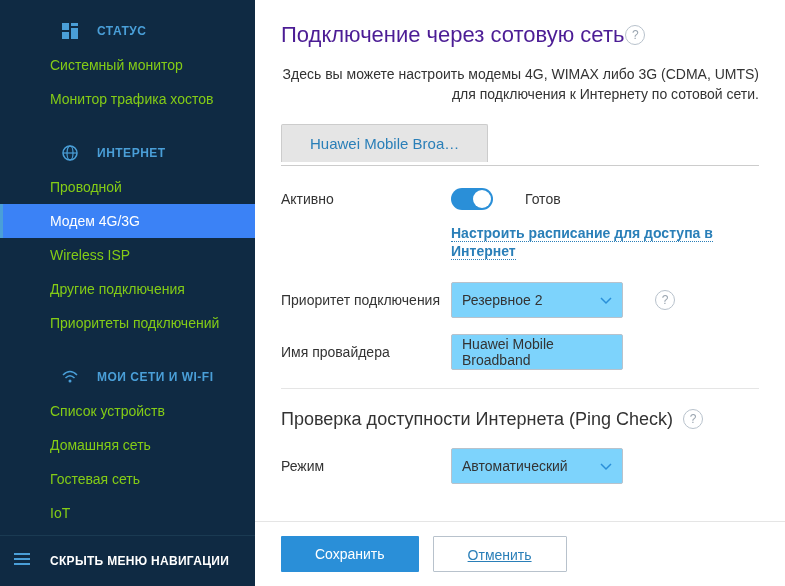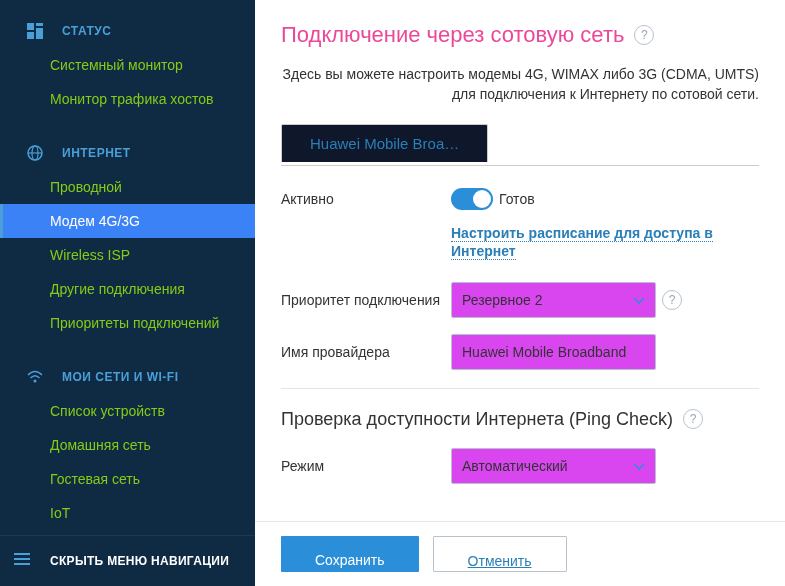--- a/index.html
+++ b/index.html
@@ -1,70 +1,70 @@
 <!DOCTYPE html>
 <html><head>
 <meta charset="utf-8">
 <style>
 * { margin: 0; padding: 0; box-sizing: border-box; font-family: Arial, sans-serif; }
 body { width: 785px; height: 586px; display: flex; overflow: hidden; background: #fff; }
 
 
 .sidebar { width: 255px; background: #0f2a43; color: #fff; display: flex; flex-direction: column; }
 .sidebar-scroll { flex: 1; overflow-y: auto; padding-top: 12px; }
-.section-header { display: flex; align-items: center; padding: 10px 16px 8px 26px; }
+.section-header { display: flex; align-items: center; padding: 10px 16px 8px 14px; margin-left: 47px; }
 .section-header .icon { width: 18px; height: 18px; display: flex; align-items: center; justify-content: center; color: #4a9fd8; margin-right: 18px; flex-shrink: 0; }
 .section-header .label { color: #4a9fd8; font-size: 12px; font-weight: bold; letter-spacing: 0.5px; }
 .menu-item { display: flex; align-items: center; padding: 9px 16px 9px 50px; color: #84cc16; font-size: 14px; cursor: pointer; }
 .menu-item.active { background: #3b82f6; border-left: 3px solid #4a9fd8; padding-left: 47px; color: #fff; }
 .sidebar-footer { display: flex; align-items: center; padding: 16px 16px 16px 14px; border-top: 1px solid #1a3a52; }
 .sidebar-footer .icon { width: 18px; color: #4a9fd8; margin-right: 18px; }
 .sidebar-footer .label { color: #fff; font-size: 12px; font-weight: bold; letter-spacing: 0.3px; }
 .spacer { height: 18px; }
 
 
 .main { flex: 1; background: #fff; display: flex; flex-direction: column; }
 .content { flex: 1; padding: 22px 26px 10px 26px; overflow-y: auto; }
 .page-title-row { display: flex; align-items: center; margin-bottom: 16px; }
-.page-title { font-size: 22px; color: #ec4899; font-weight: normal; margin-right: 10px; }
+.page-title { font-size: 22px; color: #4c1d95; font-weight: normal; margin-right: 1px; }
 .help-icon { width: 20px; height: 20px; border: 1px solid #b8c2cc; border-radius: 50%; display: inline-flex; align-items: center; justify-content: center; color: #9aa5b0; font-size: 12px; cursor: pointer; flex-shrink: 0; }
 .page-desc { font-size: 14px; color: #333; line-height: 1.45; margin-bottom: 18px; text-align: right; }
 
 
 .tabs { border-bottom: 1px solid #ccc; margin-bottom: 22px; }
-.tab { display: inline-block; border: 1px solid #ccc; border-bottom: none; padding: 10px 28px; font-size: 15px; color: #2a7fb8; background: #0f172a; position: relative; top: 1px; border-radius: 2px 2px 0 0; cursor: pointer; max-width: 228px; white-space: nowrap; overflow: hidden; text-overflow: ellipsis; }
+.tab { display: inline-block; border: 1px solid #ccc; border-bottom: none; padding: 10px 28px; font-size: 15px; color: #2a7fb8; background: #e5e5e5; position: relative; top: 1px; border-radius: 2px 2px 0 0; cursor: pointer; max-width: 228px; white-space: nowrap; overflow: hidden; text-overflow: ellipsis; }
 
 
 .form-row { display: flex; align-items: center; margin-bottom: 16px; }
 .form-label { width: 170px; font-size: 14px; color: #333; flex-shrink: 0; }
-.form-control-area { flex: 1; display: flex; align-items: center; gap: 6px; }
+.form-control-area { flex: 1; display: flex; align-items: center; gap: 32px; }
 
 
 .toggle { width: 42px; height: 22px; background: #2a8fd8; border-radius: 11px; position: relative; cursor: pointer; }
 .toggle .knob { position: absolute; right: 2px; top: 2px; width: 18px; height: 18px; background: #fff; border-radius: 50%; }
 .status-text { font-size: 14px; color: #333; }
 
 
 .link-row { padding-left: 170px; margin-bottom: 22px; margin-top: -2px; font-weight: bold; }
 .config-link { color: #2a7fb8; font-size: 14px; border-bottom: 1px dotted #2a7fb8; cursor: pointer; }
 
 
-.select, .text-input { height: 36px; border: 1px solid #b8c2cc; border-radius: 2px; padding: 0 10px; font-size: 14px; color: #333; width: 205px; background: #d946ef; }
+.select, .text-input { height: 36px; border: 1px solid #b8c2cc; border-radius: 2px; padding: 0 10px; font-size: 14px; color: #333; width: 172px; background: #7dd3fc; }
 .select { display: flex; align-items: center; justify-content: space-between; cursor: pointer; }
 .select .chevron { color: #2a8fd8; }
 .text-input { display: flex; align-items: center; }
 
 
 .subsection { border-top: 1px solid #e5e5e5; margin-top: 18px; padding-top: 20px; }
 .subsection-title-row { display: flex; align-items: flex-start; margin-bottom: 18px; }
 .subsection-title { font-size: 18px; color: #333; font-weight: normal; margin-right: 10px; }
 
 
 .footer { border-top: 1px solid #e5e5e5; padding: 14px 26px; display: flex; gap: 14px; }
-.btn { height: 36px; padding: 16px 34px; font-size: 14px; border: none; cursor: pointer; border-radius: 1px; }
+.btn { height: 36px; padding: 10px 34px; font-size: 14px; border: none; cursor: pointer; border-radius: 1px; }
 .btn-primary { background: #2a8fd8; color: #fff; }
 .btn-secondary { background: #fff; color: #2a7fb8; border: 1px solid #b8c2cc; text-decoration: underline; }
 </style>
 </head>
 <body>
 
 <div class="sidebar">
   <div class="sidebar-scroll">
 
     <div class="section-header">

